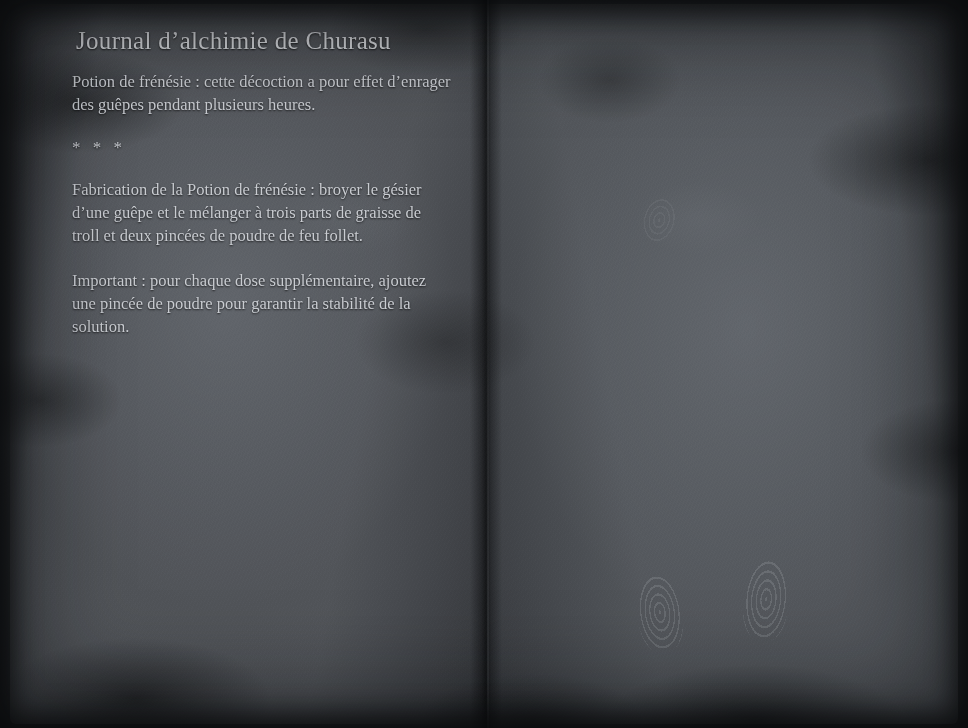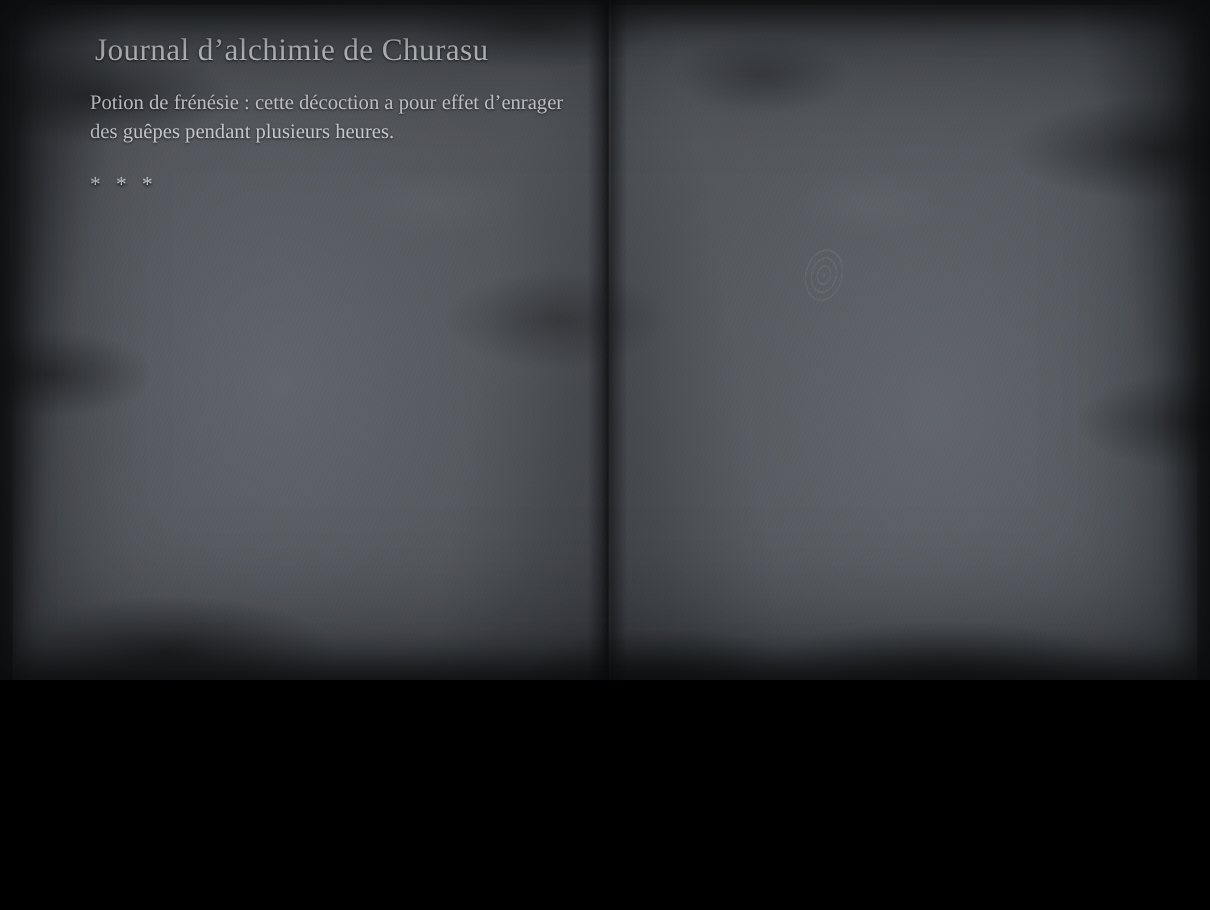--- a/index.html
+++ b/index.html
@@ -11,21 +11,21 @@
     width: 968px;
     height: 728px;
     overflow: hidden;
     font-family: "Liberation Serif", serif;
   }
 
   
   #book {
     position: relative;
     width: 968px;
-    height: 544px;
+    height: 728px;
     background:
       
       radial-gradient(ellipse 70% 60% at 50% 50%, rgba(120,125,132,0.22) 0%, rgba(40,42,46,0.0) 75%),
       radial-gradient(ellipse 120% 110% at 50% 50%, rgba(86,90,96,1) 0%, rgba(46,48,52,1) 60%, rgba(22,23,25,1) 100%),
       #3b3d41;
     box-sizing: border-box;
     overflow: hidden;
   }
 
   
@@ -196,16 +196,18 @@
   <div class="stains"></div>
   <div class="grain"></div>
 
   <div class="text-col">
     <h1 class="journal-title">Journal d’alchimie de Churasu</h1>
 
     <p class="entry">Potion de frénésie : cette décoction a pour effet d’enrager des guêpes pendant plusieurs heures.</p>
 
     <p class="divider-stars">* * *</p>
 
+    <p class="entry">Fabrication de la Potion de frénésie : broyer le gésier d’une guêpe et le mélanger à trois parts de graisse de troll et deux pincées de poudre de feu follet.</p>
+    <p class="entry">Important : pour chaque dose supplémentaire, ajoutez une pincée de poudre pour garantir la stabilité de la solution.</p>
   </div>
 
   <div class="frame-shadow"></div>
 </div>
 
 </body></html>

